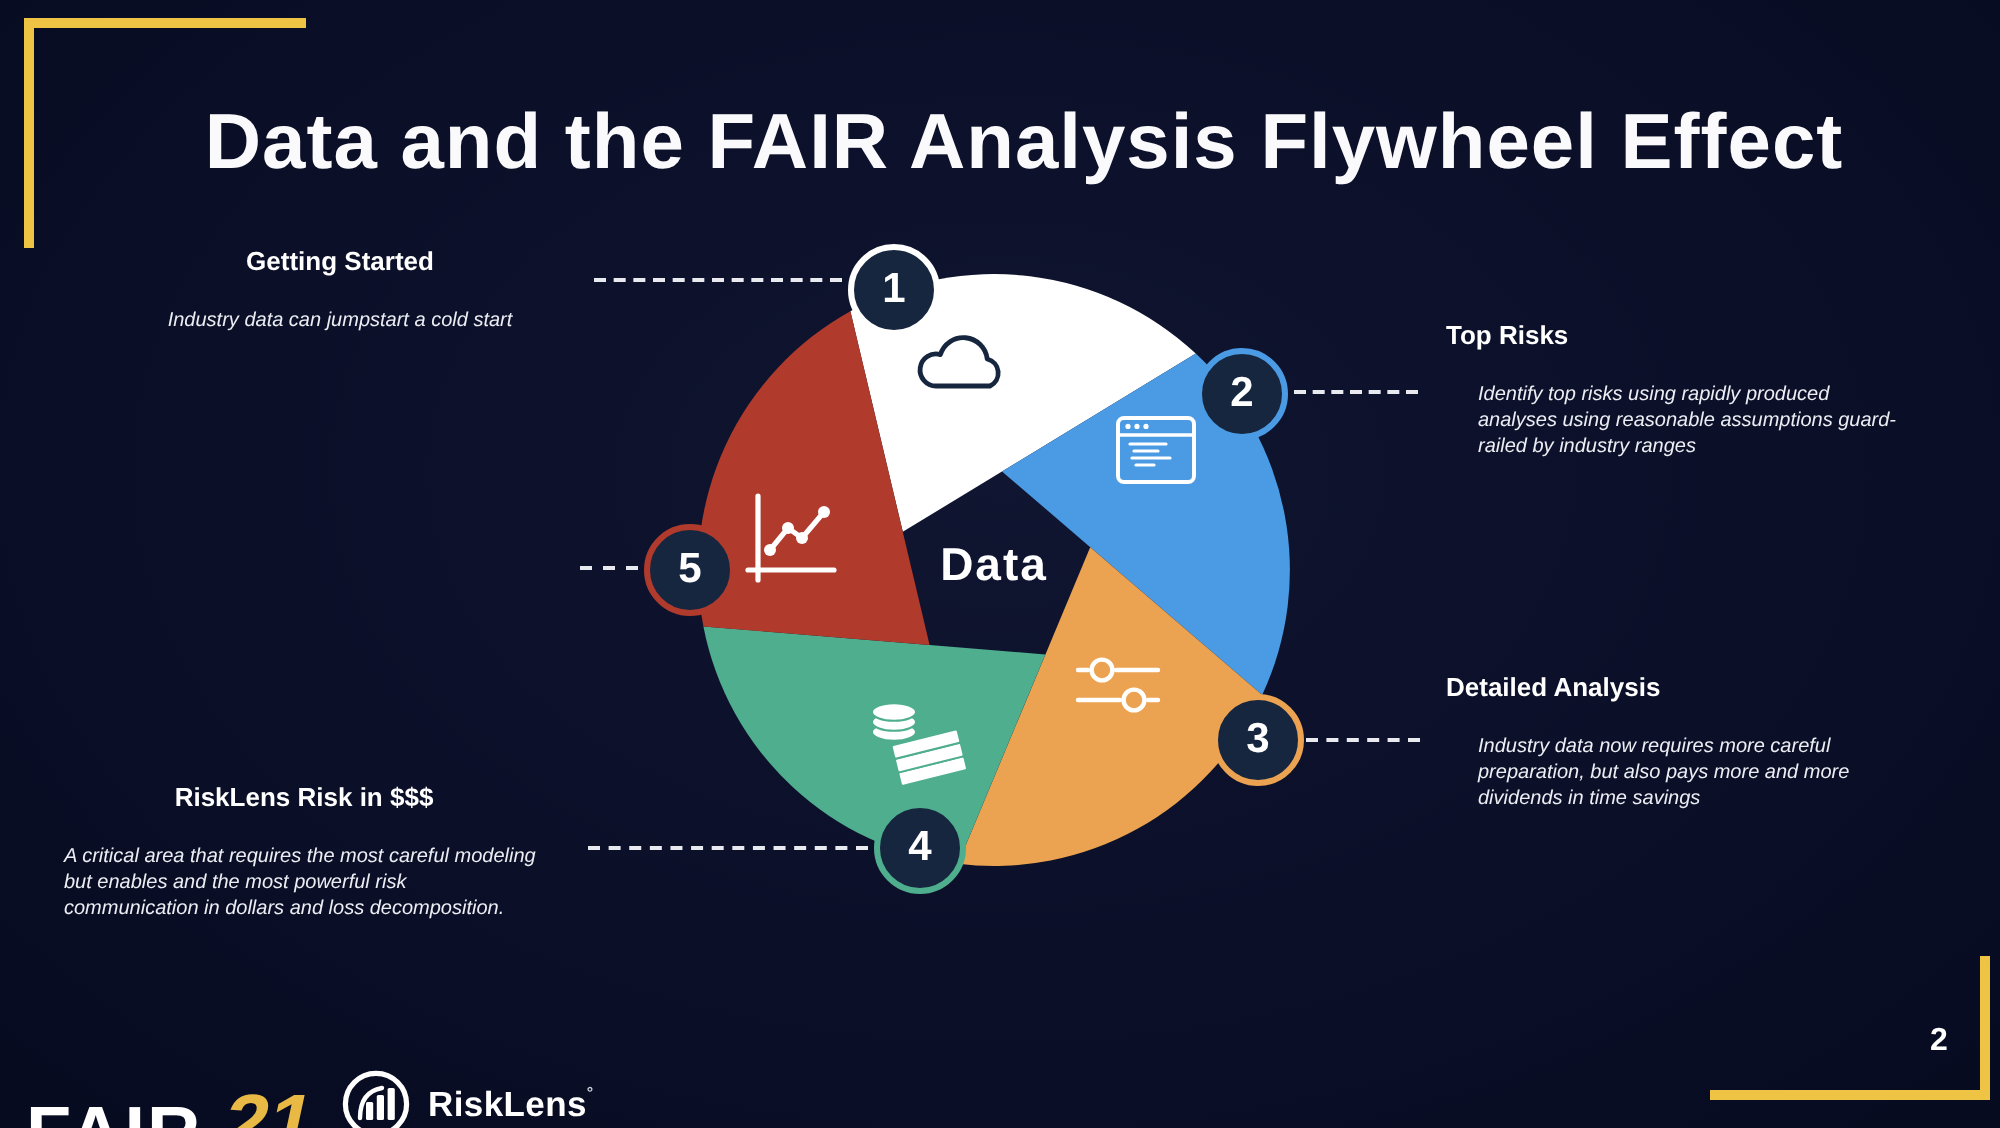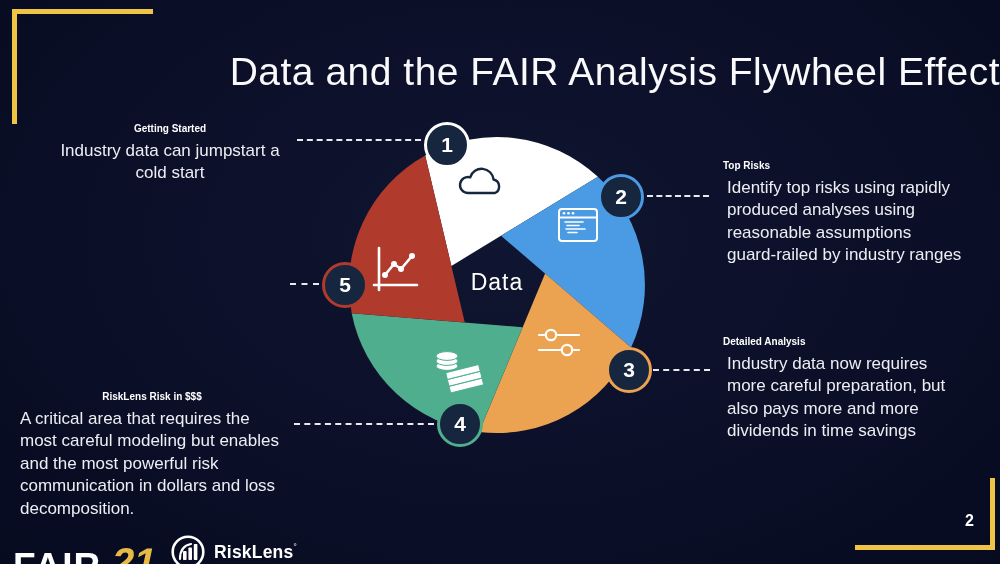--- a/index.html
+++ b/index.html
@@ -6,45 +6,45 @@
   .slide{
     position:relative;width:1000px;height:564px;overflow:hidden;
     background:radial-gradient(ellipse at 50% 42%, #101531 0%, #0b0f28 55%, #070b20 100%);
     font-family:"Liberation Sans","DejaVu Sans",sans-serif;color:#f2f3f6;
   }
   
   .bracket-tl{position:absolute;left:12px;top:9px;width:136px;height:110px;
     border-left:5px solid #efc343;border-top:5px solid #efc343;}
   .bracket-br{position:absolute;left:855px;top:478px;width:135px;height:67px;
     border-right:5px solid #efc343;border-bottom:5px solid #efc343;}
-  .title{position:absolute;left:0;right:0;top:50px;text-align:right;
-    font-size:39px;font-weight:400;color:#fafafc;letter-spacing:.5px;padding-left:24px;}
+  .title{position:absolute;left:0;right:0;top:50px;text-align:center;
+    font-size:39px;font-weight:700;color:#fafafc;letter-spacing:.5px;padding-left:24px;}
   
   .callout{position:absolute;}
-  .callout h3{margin:0 0 6px 0;font-size:10px;font-weight:700;color:#ffffff;}
-  .callout p{margin:4px;font-size:17px;line-height:1.32;color:#eceef3;}
+  .callout h3{margin:0 0 6px 0;font-size:13px;font-weight:700;color:#ffffff;}
+  .callout p{margin:16px;font-size:10px;line-height:1.32;color:#eceef3;font-style:italic;}
   .co-left{text-align:center;}
   .co-right{text-align:left;}
   .co-gs{left:45px;top:123px;width:250px;}
   .co-tr{left:723px;top:160px;width:245px;}
   .co-aw{left:28px;top:258px;width:272px;}
   .co-da{left:723px;top:336px;width:250px;}
   .co-rr{left:16px;top:391px;width:272px;}
   .co-rr p{text-align:left;}
   
   .dash{position:absolute;height:0;border-top:2px dashed #e9eaf0;}
   .d1{left:297px;top:139px;width:124px;}
   .d2{left:647px;top:195px;width:62px;}
   .d3{left:653px;top:369px;width:57px;}
   .d4{left:294px;top:423px;width:140px;}
   .d5{left:290px;top:283px;width:29px;}
   
   .wheel{position:absolute;left:327px;top:115px;width:340px;height:340px;}
   .center-label{position:absolute;left:452px;top:269px;width:90px;text-align:center;
-    font-size:23px;font-weight:400;letter-spacing:1px;color:#ffffff;}
+    font-size:23px;font-weight:700;letter-spacing:1px;color:#ffffff;}
   .icon{position:absolute;}
   
   .badge{position:absolute;width:40px;height:40px;border-radius:50%;
     background:#17263f;border:3px solid #ffffff;display:flex;align-items:center;justify-content:center;
     font-size:21px;font-weight:700;color:#ffffff;}
   .b1{left:424px;top:122px;}
   .b2{left:598px;top:174px;}
   .b3{left:606px;top:347px;}
   .b4{left:437px;top:401px;}
   .b5{left:322px;top:262px;}

